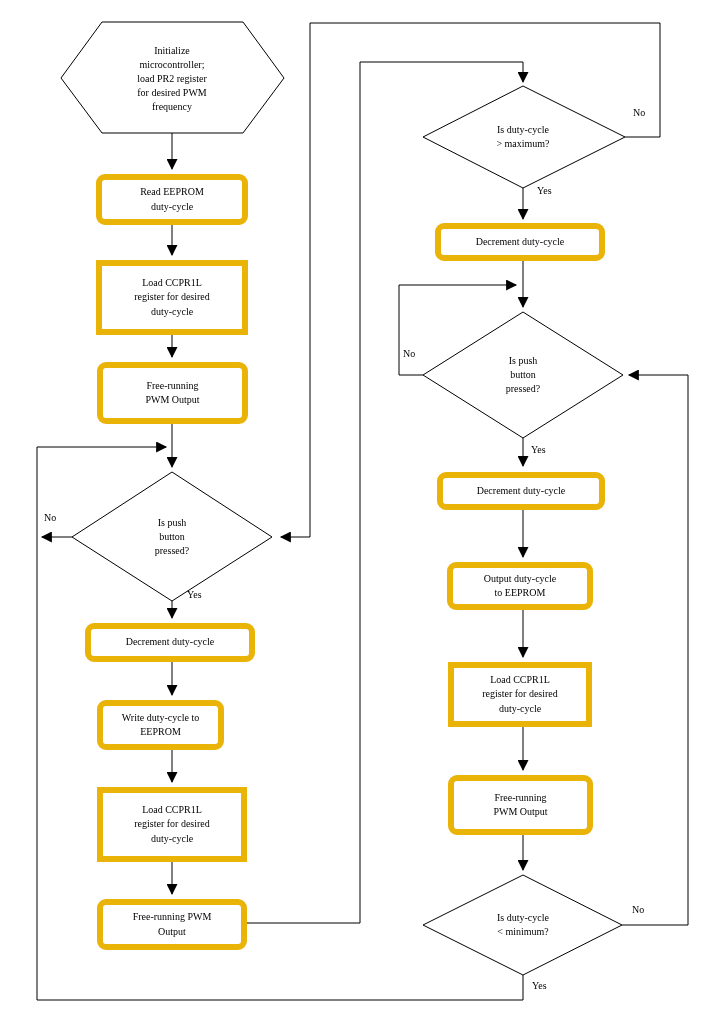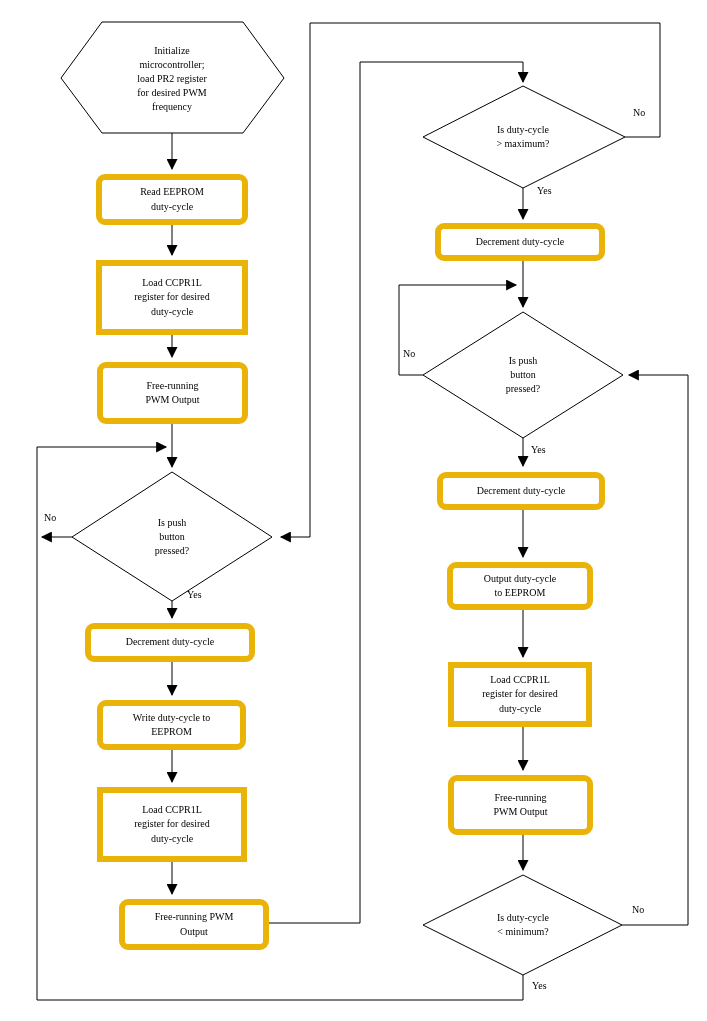--- a/index.html
+++ b/index.html
@@ -111,26 +111,26 @@
 &lt; minimum?</div>
 
   <div class="node box rounded" style="left:96px; top:174px; width:152px; height:51px;">Read EEPROM
 duty-cycle</div>
   <div class="node box" style="left:96px; top:260px; width:152px; height:75px;">Load CCPR1L
 register for desired
 duty-cycle</div>
   <div class="node box rounded" style="left:97px; top:362px; width:151px; height:62px;">Free-running
 PWM Output</div>
   <div class="node box rounded" style="left:85px; top:623px; width:170px; height:39px;">Decrement duty-cycle</div>
-  <div class="node box rounded" style="left:97px; top:700px; width:149px; height:50px;">Write duty-cycle to
+  <div class="node box rounded" style="left:97px; top:700px; width:127px; height:50px;">Write duty-cycle to
 EEPROM</div>
   <div class="node box" style="left:97px; top:787px; width:150px; height:75px;">Load CCPR1L
 register for desired
 duty-cycle</div>
-  <div class="node box rounded" style="left:97px; top:899px; width:150px; height:51px;margin-left:22px;">Free-running PWM
+  <div class="node box rounded" style="left:97px; top:899px; width:150px; height:51px;">Free-running PWM
 Output</div>
 
   <div class="node box rounded" style="left:435px; top:223px; width:170px; height:38px;">Decrement duty-cycle</div>
   <div class="node box rounded" style="left:437px; top:472px; width:168px; height:38px;">Decrement duty-cycle</div>
   <div class="node box rounded" style="left:447px; top:562px; width:146px; height:48px;">Output duty-cycle
 to EEPROM</div>
   <div class="node box" style="left:448px; top:662px; width:144px; height:65px;">Load CCPR1L
 register for desired
 duty-cycle</div>
   <div class="node box rounded" style="left:448px; top:775px; width:145px; height:60px;">Free-running

